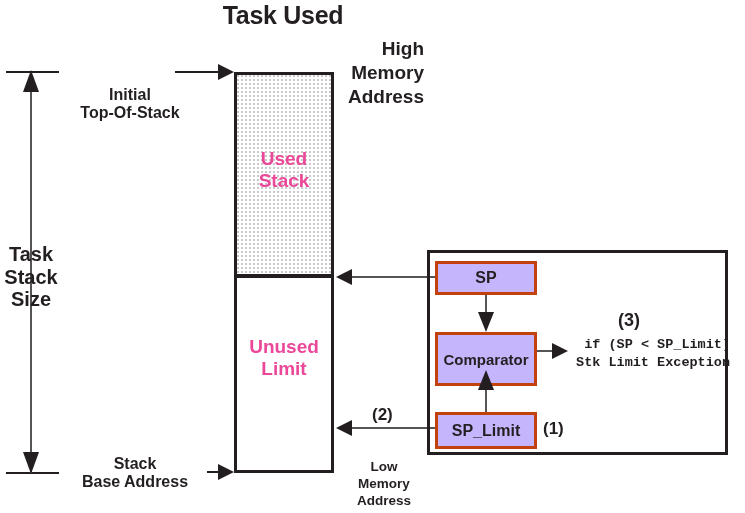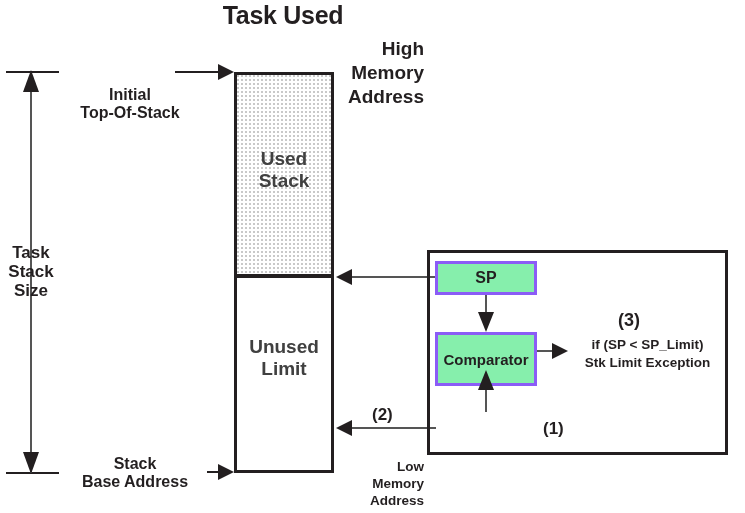--- a/index.html
+++ b/index.html
@@ -65,21 +65,21 @@
     width: 100px; height: 3px;
     background: #231f20;
   }
   .stack-text {
     position: absolute;
     width: 100px;
     text-align: center;
     font-size: 19px;
     font-weight: bold;
     line-height: 1.15;
-    color: #404040;
+    color: #ec4899;
     white-space: pre-line;
   }
   #used-stack-label { left: 234px; top: 148px; }
   #unused-stack-label { left: 234px; top: 336px; }
 
   
   #dim-tick-top {
     position: absolute;
     left: 6px; top: 71px; width: 53px; height: 2px;
     background: #231f20;
@@ -106,21 +106,21 @@
     position: absolute;
     left: 23px; top: 452px;
     width: 0; height: 0;
     border-left: 8px solid transparent;
     border-right: 8px solid transparent;
     border-top: 22px solid #231f20;
   }
   #task-stack-size-label {
     left: 0px; top: 243px; width: 62px;
     text-align: center;
-    font-size: 17px;
+    font-size: 20px;
     line-height: 1.13;
   }
 
   
   #initial-tos-label {
     left: 50px; top: 54px; width: 160px;
     text-align: center;
     font-size: 16px;
     line-height: 1.14;
     margin-top: 32px;
@@ -152,39 +152,39 @@
 
   
   #high-mem-label {
     left: 344px; top: 37px; width: 80px;
     text-align: right;
     font-size: 19px;
     line-height: 1.25;
   }
   #low-mem-label {
     left: 344px; top: 459px; width: 80px;
-    text-align: right;
+    text-align: center;
     font-size: 13.5px;
     line-height: 1.25;
   }
 
   
   #cpu-box {
     position: absolute;
     left: 427px; top: 250px;
     width: 301px; height: 205px;
     border: 3px solid #231f20;
     box-sizing: border-box;
     background: transparent;
   }
   .cpu-reg {
     position: absolute;
-    border: 3px solid #8b5cf6;
+    border: 3px solid #c2410c;
     box-sizing: border-box;
-    background: #86efac;
+    background: #c4b5fd;
     display: flex;
     align-items: center;
     justify-content: center;
     font-size: 16px;
     font-weight: bold;
     color: #231f20;
   }
   #sp-box { left: 435px; top: 261px; width: 102px; height: 34px; }
   #comparator-box { left: 435px; top: 332px; width: 102px; height: 54px; font-size: 15px; }
   #sp-limit-box { left: 435px; top: 412px; width: 102px; height: 37px; }
@@ -266,23 +266,24 @@
   #step-2 {
     left: 372px; top: 405px;
     font-size: 17px;
   }
   #step-3 {
     left: 618px; top: 310px;
     font-size: 18px;
   }
   #exception-text {
     left: 565px; top: 336px; width: 165px;
-    text-align: center;
+    text-align: right;
     font-size: 13.5px;
     line-height: 1.3;
+    font-family: Liberation Mono, monospace;
   }
 </style>
 </head>
 <body>
 
 <div id="stage">
 
   <div class="lbl" id="task-stack-title">Task Used</div>
 
   <div id="dim-tick-top"></div>
@@ -329,20 +330,21 @@
 
   <div class="cpu-reg" id="sp-box">SP</div>
   <div id="sp-to-comp-line"></div>
   <div id="sp-to-comp-arrow"></div>
 
   <div class="cpu-reg" id="comparator-box">Comparator</div>
 
   <div id="limit-to-comp-line"></div>
   <div id="limit-to-comp-arrow"></div>
 
+  <div class="cpu-reg" id="sp-limit-box">SP_Limit</div>
   <div class="lbl" id="step-1">(1)</div>
 
   <div id="comp-out-line"></div>
   <div id="comp-out-arrow"></div>
   <div class="lbl" id="step-3">(3)</div>
   <div class="lbl" id="exception-text">if (SP &lt; SP_Limit)
 Stk Limit Exception</div>
 
 </div>
 

